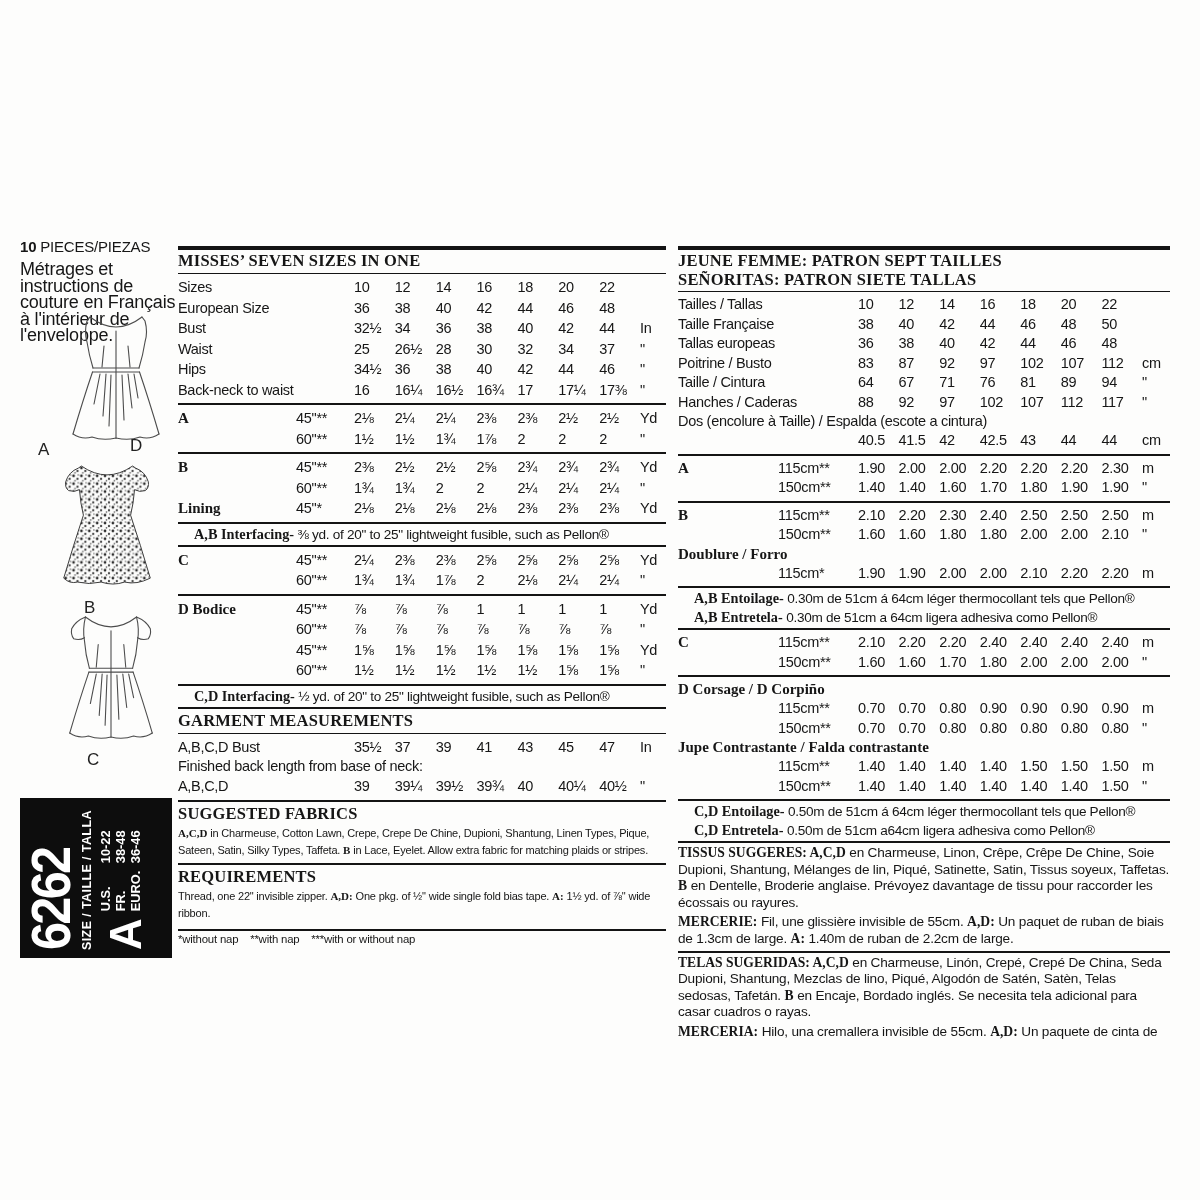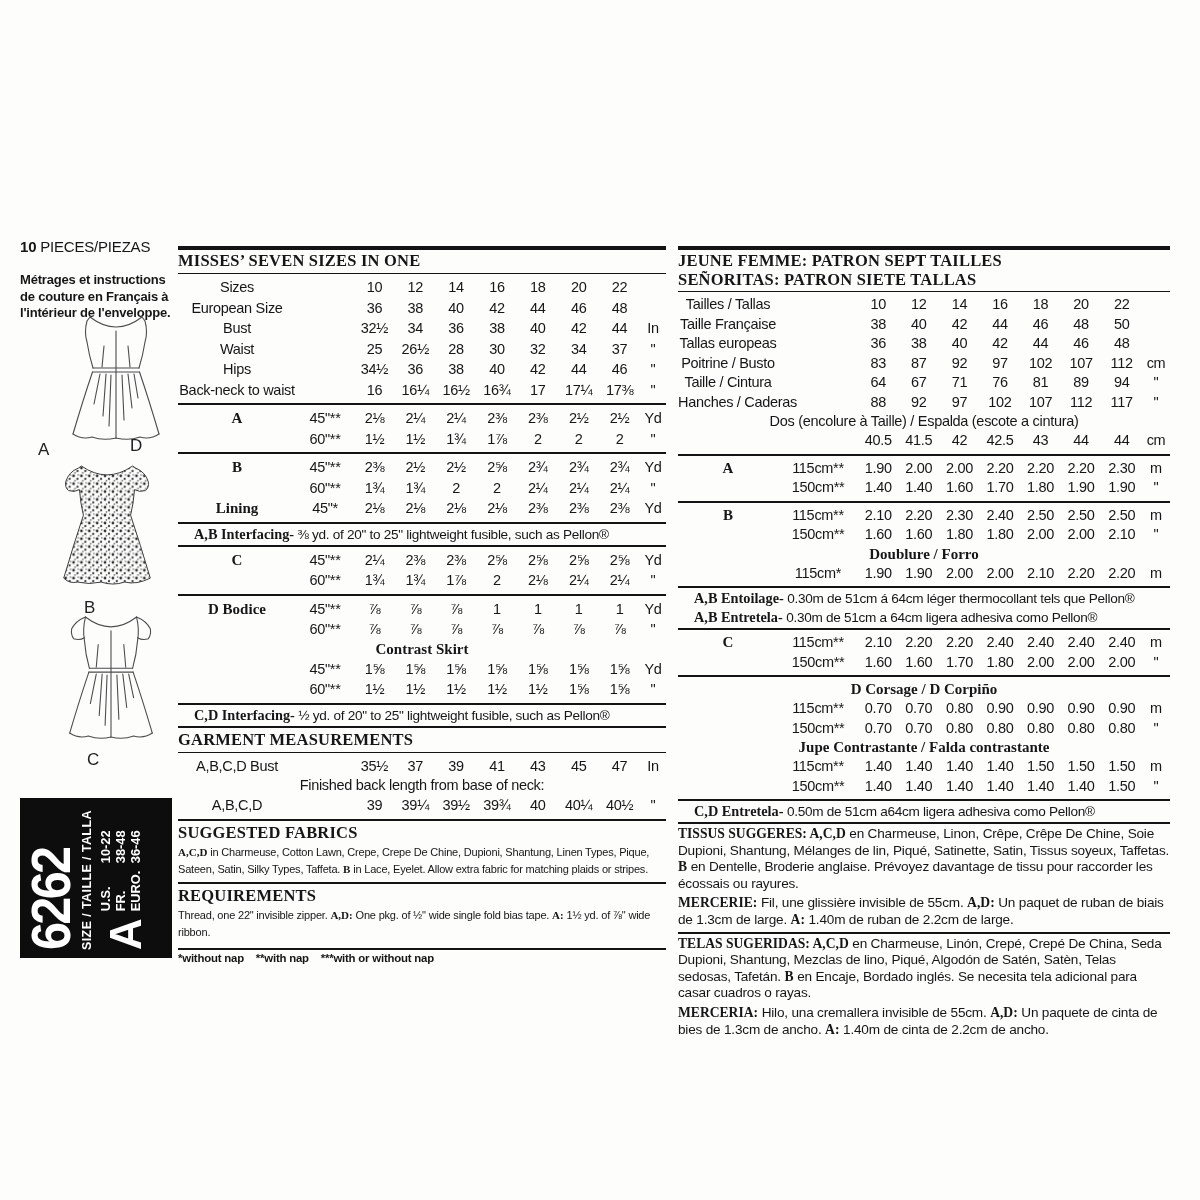--- a/index.html
+++ b/index.html
@@ -3,21 +3,21 @@
 <meta charset="utf-8">
 <style>
   html,body{margin:0;padding:0;}
   body{width:1200px;height:1200px;background:#fdfdfc;font-family:"Liberation Sans",sans-serif;color:#161616;}
   .page{position:relative;width:1200px;height:1040px;overflow:hidden;}
 
   
   .pieces{position:absolute;left:20px;top:238px;width:158px;}
   .pieces-line{font-size:15px;letter-spacing:-0.2px;}
   .pieces-num{font-weight:bold;}
-  .pieces-note{font-size:13px;line-height:16.5px;letter-spacing:-0.2px;margin-top:17px;font-weight:bold;}
+  .pieces-note{font-size:18px;line-height:16.5px;letter-spacing:-0.2px;margin-top:6px;}
 
   .fig{position:absolute;}
   .fig-ad{left:55px;top:312px;width:122px;height:132px;}
   .fig-b{left:48px;top:458px;width:118px;height:138px;}
   .fig-c{left:52px;top:610px;width:118px;height:136px;}
   .viewlabel{position:absolute;font-size:17px;color:#222;}
   .lbl-a{left:38px;top:440px;}
   .lbl-d{left:130px;top:436px;}
   .lbl-b{left:84px;top:598px;}
   .lbl-c{left:87px;top:750px;}
@@ -38,40 +38,40 @@
   .panel{position:absolute;top:246px;}
   .panel-en{left:178px;width:488px;}
   .panel-fr{left:678px;width:492px;}
 
   .rule{border-top:2px solid #141414;margin:2px 0;}
   .rule.r3{border-top-width:4px;margin:0 0 1px;}
   .rule.r1{border-top-width:1px;}
   .head{font-family:"Liberation Serif",serif;font-weight:bold;font-size:16.5px;letter-spacing:0.2px;margin:1px 0;}
   .panel-fr .head{line-height:19px;margin:0;}
 
-  .tbl{padding:1px 0;text-align:center;}
+  .tbl{padding:1px 0;}
   .trow{display:grid;grid-template-columns:118px 58px repeat(7,1fr) 26px;align-items:baseline;
         font-size:14.5px;line-height:20.5px;letter-spacing:-0.3px;}
   .panel-fr .trow{grid-template-columns:100px 80px repeat(7,1fr) 28px;line-height:19.5px;}
   .trow.full{display:block;line-height:19px;}
   .trow .lbl{white-space:nowrap;}
   .trow .lbl.b{font-family:"Liberation Serif",serif;font-weight:bold;font-size:15px;letter-spacing:0;}
   .trow .wid{white-space:nowrap;}
   .trow .num{white-space:nowrap;}
   .trow .unit{white-space:nowrap;}
 
   .note{font-size:13.6px;line-height:17px;letter-spacing:-0.3px;margin:2px 16px;}
   .note .lead{font-family:"Liberation Serif",serif;font-weight:bold;font-size:14.3px;letter-spacing:0;}
 
   .para{font-size:11px;line-height:17.5px;letter-spacing:-0.2px;margin:1px 0 3px;}
   .panel-fr .para{font-size:13.6px;line-height:16.6px;}
   .para .rb{font-family:"Liberation Serif",serif;font-weight:bold;letter-spacing:0;}
 
   .footrule{margin-top:6px;}
-  .footline{font-size:11.4px;font-weight:bold;letter-spacing:-0.2px;white-space:pre;margin-top:0;}
+  .footline{font-size:11.4px;font-weight:normal;letter-spacing:-0.2px;white-space:pre;margin-top:0;}
   .foot-fr{display:flex;justify-content:space-between;flex-direction:column;}
 </style>
 </head>
 <body>
 
 <div class="page">
 
   <div class="pieces">
     <div class="pieces-line">
       <span class="pieces-num">10</span><span> PIECES/PIEZAS</span>
@@ -355,21 +355,20 @@
           <span class="wid">60"**</span>
           <span class="num">⅞</span>
           <span class="num">⅞</span>
           <span class="num">⅞</span>
           <span class="num">⅞</span>
           <span class="num">⅞</span>
           <span class="num">⅞</span>
           <span class="num">⅞</span>
           <span class="unit">"</span>
         </div>
-        <div class="trow full"><span class="lbl b">Contrast Skirt</span></div>
         <div class="trow">
           <span class="lbl"></span>
           <span class="wid">45"**</span>
           <span class="num">1⅝</span>
           <span class="num">1⅝</span>
           <span class="num">1⅝</span>
           <span class="num">1⅝</span>
           <span class="num">1⅝</span>
           <span class="num">1⅝</span>
           <span class="num">1⅝</span>
@@ -671,20 +670,21 @@
           <span class="num">1.40</span>
           <span class="num">1.40</span>
           <span class="num">1.40</span>
           <span class="num">1.40</span>
           <span class="num">1.50</span>
           <span class="unit">"</span>
         </div>
       </div>
     <div class="rule"></div>
     <div>
+        <p class="note"><span class="lead">C,D Entoilage-</span><span> 0.50m de 51cm á 64cm léger thermocollant tels que Pellon®</span></p>
         <p class="note"><span class="lead">C,D Entretela-</span><span> 0.50m de 51cm a64cm ligera adhesiva como Pellon®</span></p>
       </div>
     <div class="rule"></div>
     <p class="para"><span class="rb">TISSUS SUGGERES: A,C,D</span><span> en Charmeuse, Linon, Crêpe, Crêpe De Chine, Soie Dupioni, Shantung, Mélanges de lin, Piqué, Satinette, Satin, Tissus soyeux, Taffetas. </span><span class="rb">B</span><span> en Dentelle, Broderie anglaise. Prévoyez davantage de tissu pour raccorder les écossais ou rayures.</span></p>
     <p class="para"><span class="rb">MERCERIE:</span><span> Fil, une glissière invisible de 55cm. </span><span class="rb">A,D:</span><span> Un paquet de ruban de biais de 1.3cm de large. </span><span class="rb">A:</span><span> 1.40m de ruban de 2.2cm de large.</span></p>
     <div class="rule"></div>
     <p class="para"><span class="rb">TELAS SUGERIDAS: A,C,D</span><span> en Charmeuse, Linón, Crepé, Crepé De China, Seda Dupioni, Shantung, Mezclas de lino, Piqué, Algodón de Satén, Satèn, Telas sedosas, Tafetán. </span><span class="rb">B</span><span> en Encaje, Bordado inglés. Se necesita tela adicional para casar cuadros o rayas.</span></p>
     <p class="para"><span class="rb">MERCERIA:</span><span> Hilo, una cremallera invisible de 55cm. </span><span class="rb">A,D:</span><span> Un paquete de cinta de bies de 1.3cm de ancho. </span><span class="rb">A:</span><span> 1.40m de cinta de 2.2cm de ancho.</span></p>
     <div class="rule r1 footrule"></div>
     <div class="foot-fr">

